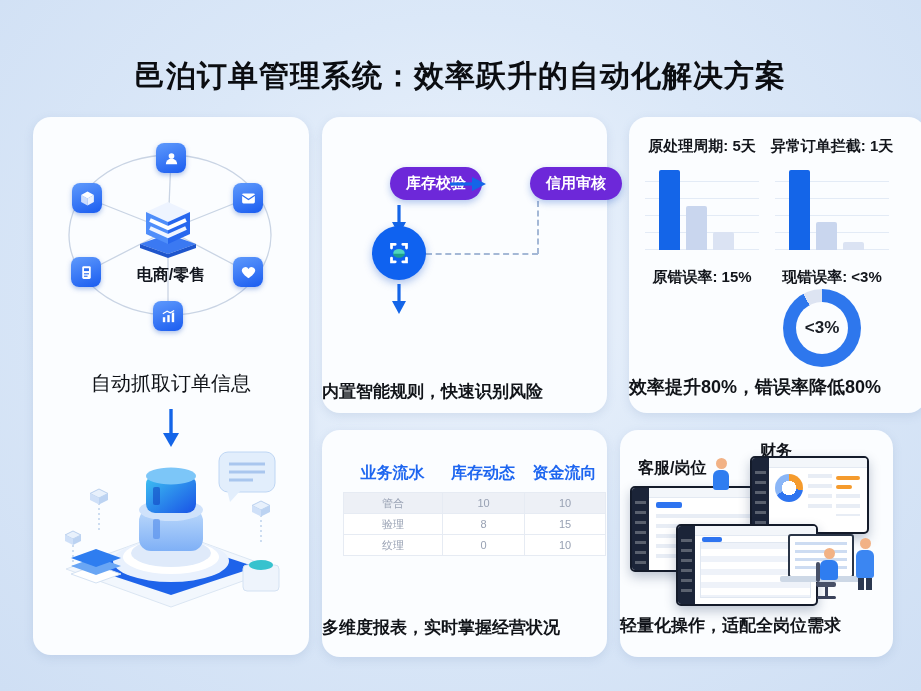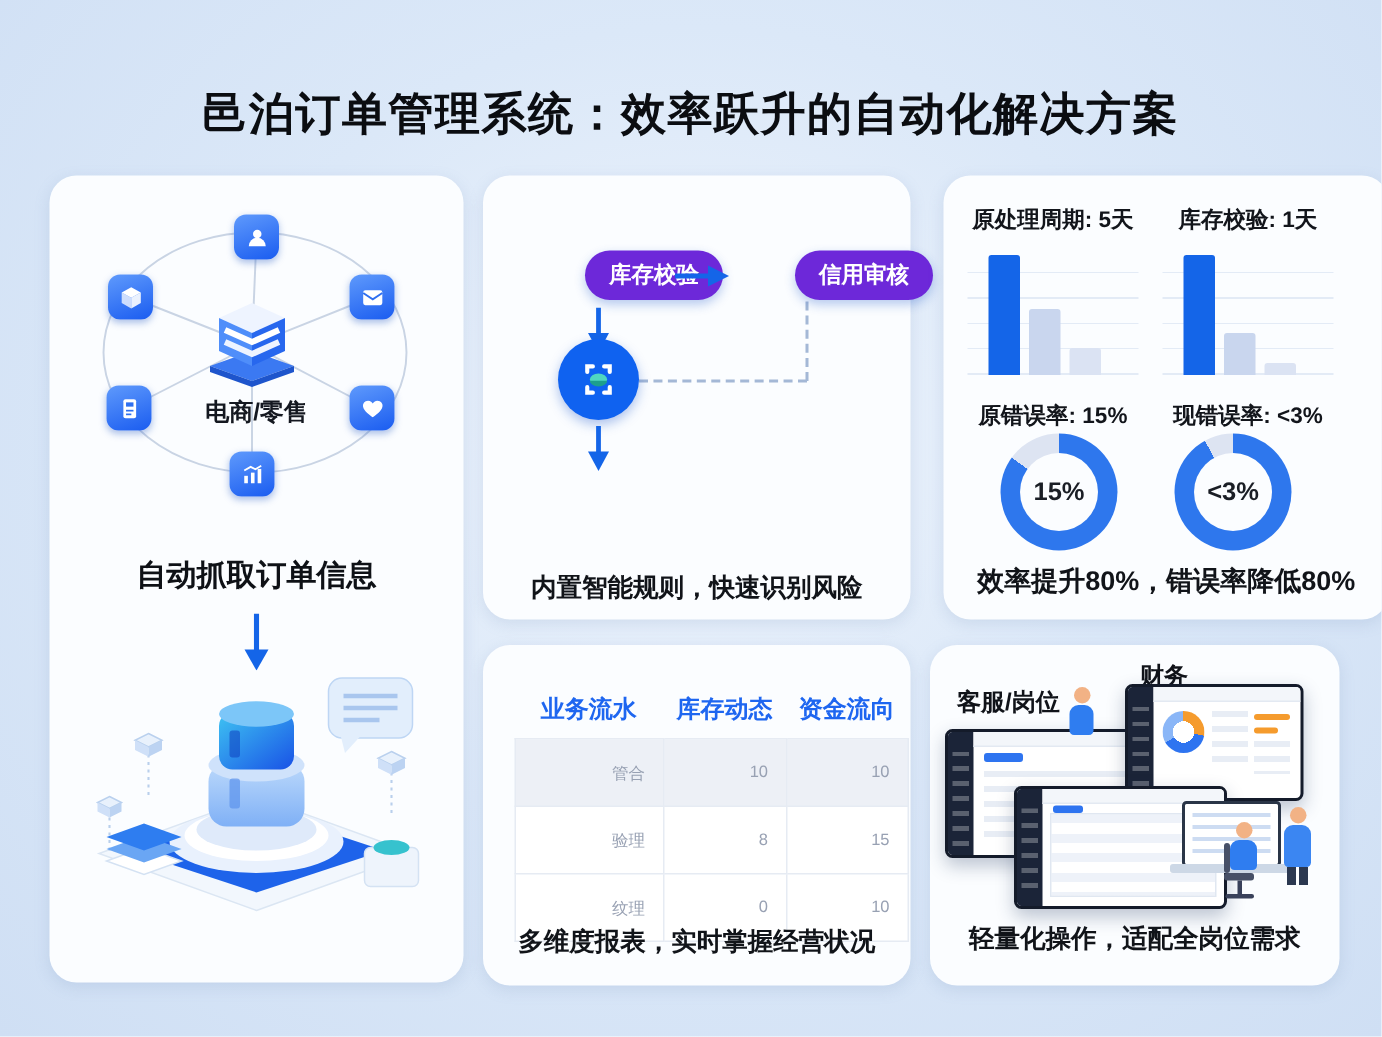--- a/index.html
+++ b/index.html
@@ -16,36 +16,36 @@
     position:absolute;background:#fbfdff;border-radius:18px;
     box-shadow:0 3px 10px rgba(110,140,185,.18);
   }
   #card-capture{left:33px;top:117px;width:276px;height:538px;}
   #card-rules{left:322px;top:117px;width:285px;height:296px;}
   #card-metrics{left:629px;top:117px;width:273px;height:296px;padding-left:24px;}
   #card-reports{left:322px;top:430px;width:285px;height:227px;}
   #card-roles{left:620px;top:430px;width:273px;height:227px;}
 
   .caption{
-    position:absolute;left:0;right:0;text-align:center;
+    position:absolute;left:0;right:0;
     font-size:17px;font-weight:600;color:#111419;
   }
 
   
   .hub-links{position:absolute;left:0;top:0;}
   .tile{
     position:absolute;width:30px;height:30px;border-radius:8px;
     background:linear-gradient(160deg,#5f9afc,#1a5cf0);
     display:flex;align-items:center;justify-content:center;
     box-shadow:0 2px 5px rgba(25,80,190,.35);
   }
   .hub-label{position:absolute;top:148px;left:0;right:0;text-align:center;
     font-size:16px;font-weight:800;color:#141820;}
   .capture-heading{position:absolute;top:253px;left:0;right:0;text-align:center;
-    font-size:20px;font-weight:700;color:#0e1116;}
+    font-size:20px;font-weight:400;color:#0e1116;}
   .v-arrow{position:absolute;}
   #capture-caption{top:500px;}
 
   
   .pill{
     position:absolute;background:#6d28d9;color:#fff;font-weight:700;
     font-size:15px;border-radius:18px;padding:7px 16px;white-space:nowrap;
     box-shadow:0 3px 7px rgba(20,80,200,.3);
     margin-left:40px;
   }
@@ -77,21 +77,21 @@
   
   .rep-head{position:absolute;top:33px;left:21px;width:262px;display:flex;}
   .rep-head span{text-align:center;font-size:16px;font-weight:800;color:#1e66f0;}
   .rep-head span:nth-child(1){width:99px;}
   .rep-head span:nth-child(2){width:82px;}
   .rep-head span:nth-child(3){width:81px;}
   .report-table{position:absolute;top:62px;left:21px;width:262px;
     border-collapse:collapse;table-layout:fixed;}
   .report-table td{
     border:1px solid #e6ebf3;height:20px;font-size:11px;color:#98a1b3;
-    text-align:right;padding:12px;background:#fff;}
+    text-align:center;padding:0;background:#fff;}
   .report-table tr.shaded td{background:#edf0f6;}
   #reports-caption{top:186px;}
 
   
   .role-label{position:absolute;font-size:16px;font-weight:800;color:#101319;}
   .mini-win{position:absolute;background:#fff;border:2px solid #141b2a;border-radius:5px;
     box-shadow:0 5px 12px rgba(30,50,90,.28);overflow:hidden;}
   .mini-win .side{position:absolute;left:0;top:0;bottom:0;width:17px;background:#1b2438;}
   .mini-win .side::after{content:'';position:absolute;left:3px;right:3px;top:13px;bottom:6px;
     background:repeating-linear-gradient(to bottom,rgba(255,255,255,.28) 0 3px,transparent 3px 10px);}
@@ -299,39 +299,36 @@
         <polygon points="3,17 17,17 10,30" fill="#1465e8"></polygon>
       </svg>
   </div>
 
 
   <div class="caption" id="rules-caption">内置智能规则，快速识别风险</div>
 </section>
 
 <section class="card" id="card-metrics">
   <div class="m-label" style="left:8px;top:20px;">原处理周期: 5天</div>
-  <div class="m-label" style="left:138px;top:20px;">库存校验: 1天</div>
+  <div class="m-label" style="left:138px;top:20px;">异常订单拦截: 1天</div>
 
   <div class="bar-plot" style="left:16px;top:48px;">
       <div class="bar" style="height: 80px; background: rgb(20, 101, 232);"></div>
       <div class="bar" style="height: 44px; background: rgb(201, 214, 238);"></div>
       <div class="bar" style="height: 18px; background: rgb(219, 227, 243);"></div>
     </div>
   <div class="bar-plot" style="left:146px;top:48px;">
       <div class="bar" style="height: 80px; background: rgb(20, 101, 232);"></div>
       <div class="bar" style="height: 28px; background: rgb(201, 214, 238);"></div>
       <div class="bar" style="height: 8px; background: rgb(219, 227, 243);"></div>
     </div>
 
   <div class="m-label" style="left:8px;top:151px;">原错误率: 15%</div>
   <div class="m-label" style="left:138px;top:151px;">现错误率: &lt;3%</div>
 
-  <div class="donut" style="left: 38px; top: 172px; background: conic-gradient(rgb(46, 119, 237) 0deg, rgb(46, 119, 237) 306deg, rgb(221, 228, 242) 306deg, rgb(221, 228, 242) 360deg);">
-    <span class="donut-label">15%</span>
-  </div>
   <div class="donut" style="left: 154px; top: 172px; background: conic-gradient(rgb(46, 119, 237) 0deg, rgb(46, 119, 237) 331.2deg, rgb(221, 228, 242) 331.2deg, rgb(221, 228, 242) 360deg);">
     <span class="donut-label">&lt;3%</span>
   </div>
 
   <div class="caption" id="metrics-caption">效率提升80%，错误率降低80%</div>
 </section>
 
 <section class="card" id="card-reports">
   <div class="rep-head">
     <span>业务流水</span>

